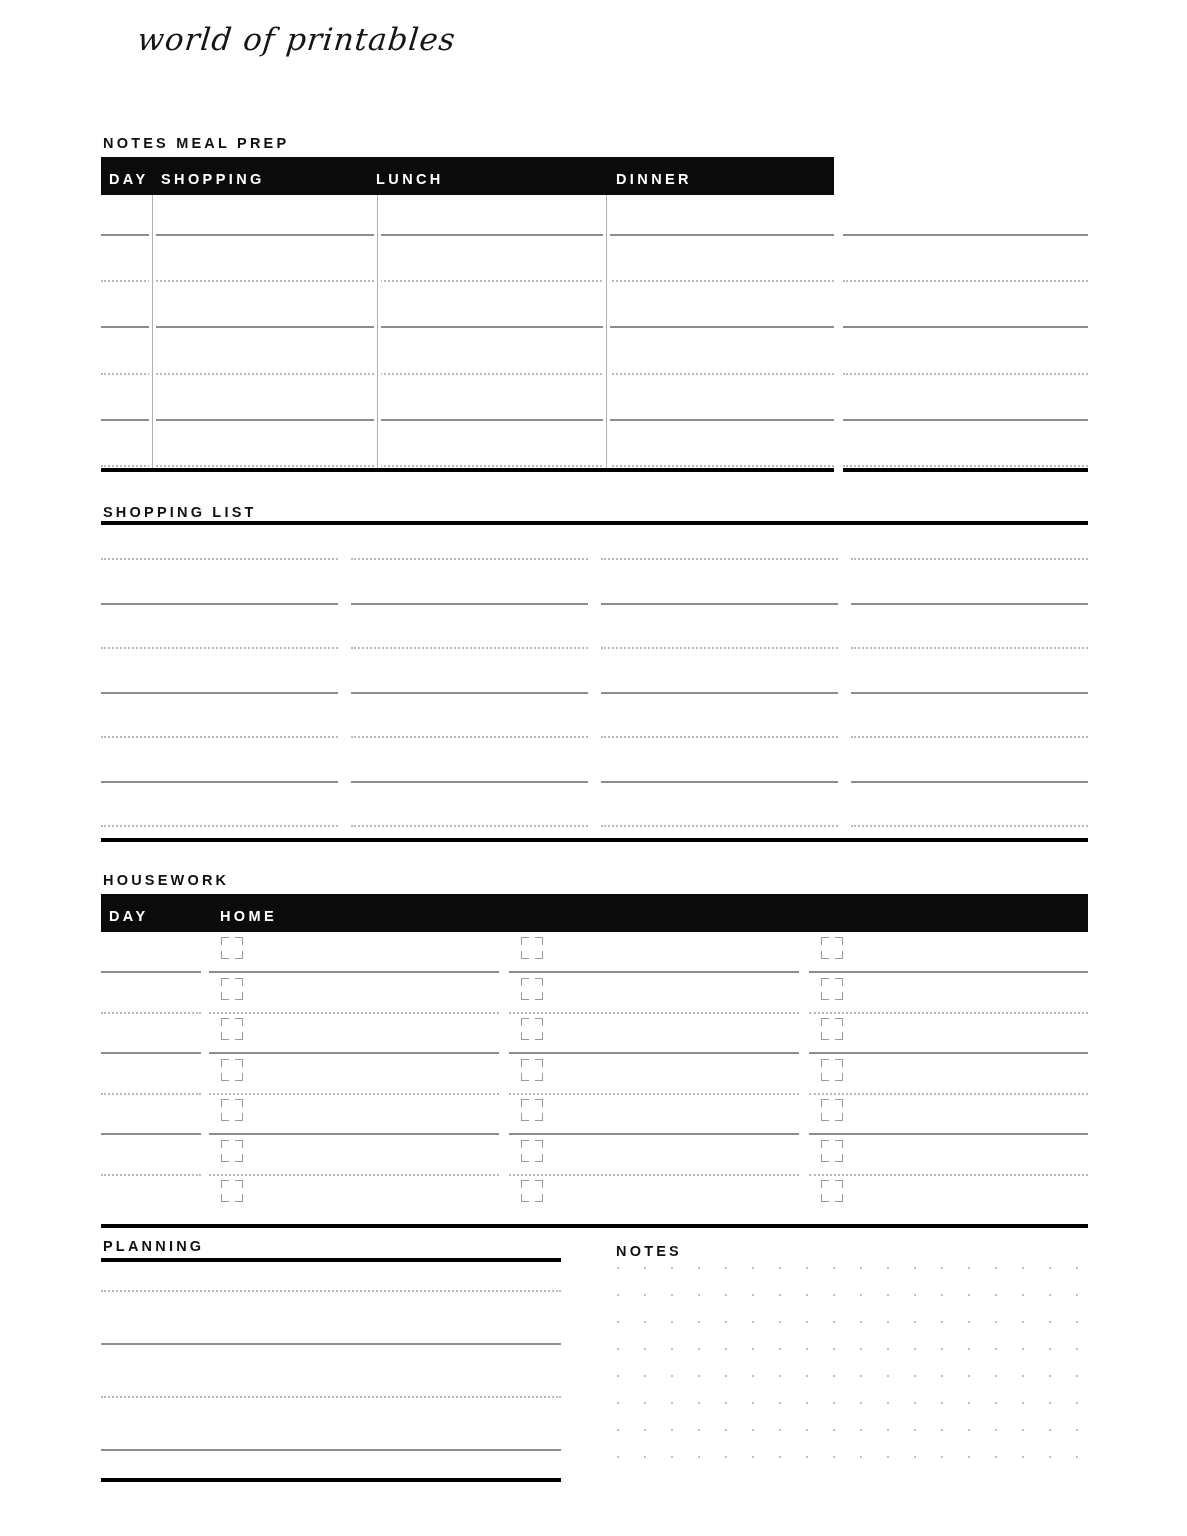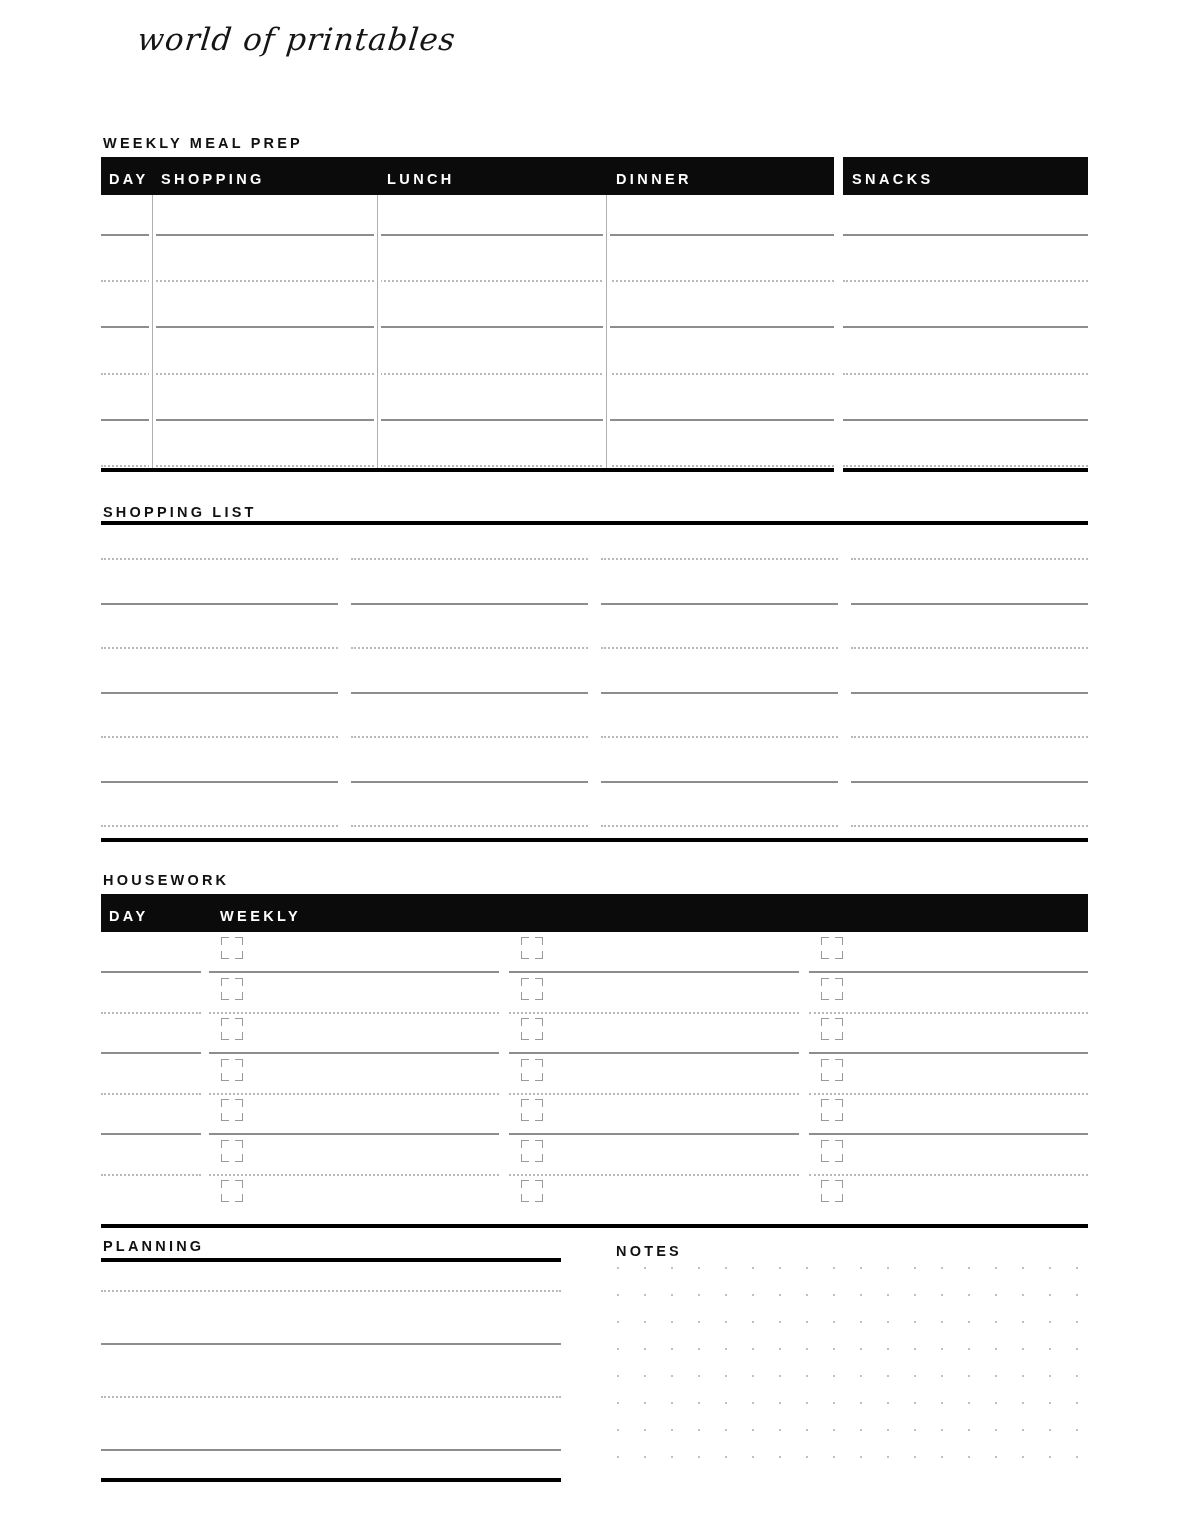--- a/index.html
+++ b/index.html
@@ -253,32 +253,29 @@
 </style>
 </head>
 <body>
 
 <div class="page">
 
   <div class="header">
     <div class="brand-script">world of printables</div>
   </div>
 
-  <div id="meal-title" class="sec-title">WEEKLY MEAL PREP</div>
+  <div id="meal-title" class="sec-title">NOTES MEAL PREP</div>
 
   <div id="meal-head" class="blackbar">
     <span class="bar-label" style="left:8px">DAY</span>
     <span class="bar-label" style="left:60px">SHOPPING</span>
-    <span class="bar-label" style="left:286px">LUNCH</span>
+    <span class="bar-label" style="left:275px">LUNCH</span>
     <span class="bar-label" style="left:515px">DINNER</span>
   </div>
 
-  <div id="snacks-head" class="blackbar">
-    <span class="bar-label" style="left:9px">SNACKS</span>
-  </div>
 
   <div class="meal-grid">
     <div class="vline" style="left:51px"></div>
     <div class="vline" style="left:276px"></div>
     <div class="vline" style="left:505px"></div>
   <div class="rule-solid mline" style="position: absolute; top: 39px; left: 0px; right: 0px;"></div>
       <div class="rule-dotted mline" style="position: absolute; top: 85px; left: 0px; right: 0px;"></div>
       <div class="rule-solid mline" style="position: absolute; top: 131px; left: 0px; right: 0px;"></div>
       <div class="rule-dotted mline" style="position: absolute; top: 178px; left: 0px; right: 0px;"></div>
       <div class="rule-solid mline" style="position: absolute; top: 224px; left: 0px; right: 0px;"></div>
@@ -341,21 +338,21 @@
         <div class="rule-solid" style="position: absolute; left: 0px; right: 0px; top: 251px;"></div>
         <div class="rule-dotted" style="position: absolute; left: 0px; right: 0px; top: 295px;"></div>
       </div>
   </div>
   <div id="shop-bottom" class="rule-thick"></div>
 
   <div id="house-title" class="sec-title">HOUSEWORK</div>
 
   <div id="house-head" class="blackbar">
     <span class="bar-label" style="left:8px">DAY</span>
-    <span class="bar-label" style="left:119px">WEEKLY</span>
+    <span class="bar-label" style="left:119px">HOME</span>
   </div>
 
   <div class="house-body">
       <div class="hrow" style="top: 0px; height: 40.5px;">
         <div class="rule-solid day-line" style="position: absolute; left: 0px; width: 100px; bottom: 0px;"></div>
         <div class="hcell" style="left: 108px; width: 290px;">
           <div class="cbox">
             <i class="tl"></i>
             <i class="tr"></i>
             <i class="bl"></i>

